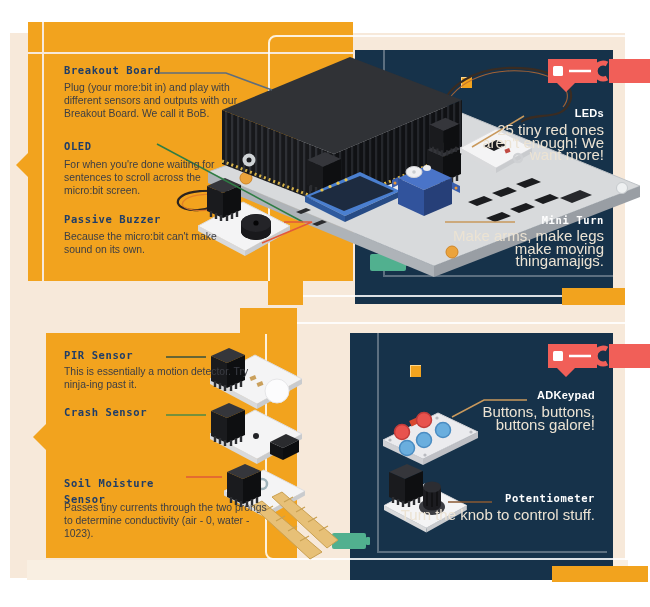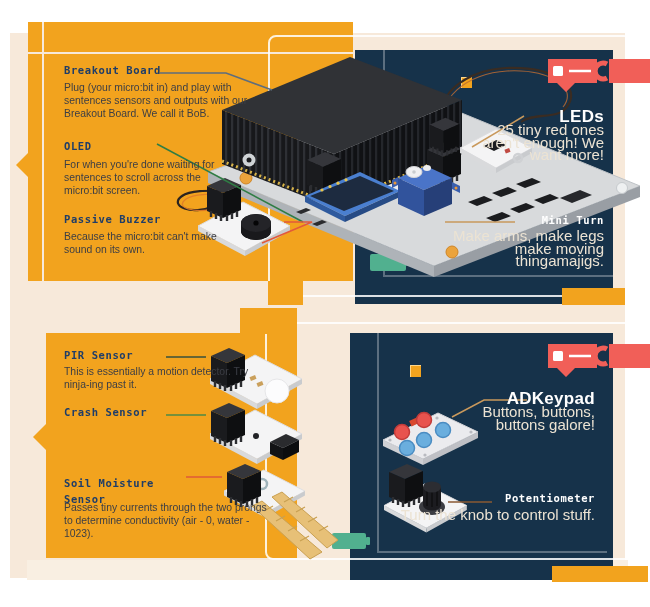--- a/index.html
+++ b/index.html
@@ -18,21 +18,21 @@
   .battery{background:var(--teal,#51B08F);border-radius:2px;}
   .battery::after{content:"";position:absolute;right:-4px;top:4px;width:4px;height:8px;
                   background:var(--teal,#51B08F);border-radius:1px;}
   .sq{background:var(--orange,#F2A31E);box-shadow:inset 1px 1px 0 rgba(255,220,150,.9);}
   .t{position:absolute;}
   .h-mono{font-family:"DejaVu Sans Mono",monospace;font-weight:bold;font-size:10.5px;
           letter-spacing:.6px;color:var(--heading_navy,#1F3D68);white-space:nowrap;}
   .h-mono-w{font-family:"DejaVu Sans Mono",monospace;font-weight:bold;font-size:10.5px;
           letter-spacing:.6px;color:#fff;white-space:nowrap;}
   .h-mono-wrap{white-space:normal;line-height:16px;margin-top:12px;}
-  .h-sans-w{font-family:"Liberation Sans",sans-serif;font-weight:bold;font-size:17px;
+  .h-sans-w{font-family:"Liberation Sans",sans-serif;font-weight:bold;font-size:11px;
           letter-spacing:.3px;color:#fff;white-space:nowrap;}
   .body-dark{font-size:10.4px;line-height:13px;color:var(--body_dark,#3C3E45);}
   .body-light{font-size:15px;line-height:12.5px;color:var(--body_light,#ECE3D3);text-align:right;}
   svg{position:absolute;left:0;top:0;}
 </style>
 </head>
 <body>
 
 <div id="page">
 
@@ -255,21 +255,21 @@
     <g transform="translate(545,344)">
       <path d="M3,0 H52 V24 H30 L21,33 L12,24 H3 Z" fill="#F15F58"></path>
       <rect x="8" y="7" width="10" height="10" rx="1.5" fill="#fff"></rect>
       <line x1="24" y1="12" x2="46" y2="12" stroke="#fff" stroke-width="2.5"></line>
       <path d="M62,5 a8,8 0 1 0 0,14" stroke="#F15F58" stroke-width="5" fill="none"></path>
       <rect x="64" y="0" width="41" height="24" fill="#F15F58"></rect>
     </g>
   </svg>
 
   <div class="t h-mono" style="left:64px;top:64px">Breakout Board</div>
-  <div class="t body-dark" style="left:64px;top:81px;width:190px">Plug (your micro:bit in) and play with sentences sensors and outputs with our Breakout Board. We call it BoB.</div>
+  <div class="t body-dark" style="left:64px;top:81px;width:190px">Plug (your more:bit in) and play with different sensors and outputs with our Breakout Board. We call it BoB.</div>
 
   <div class="t h-mono" style="left:64px;top:140px">OLED</div>
   <div class="t body-dark" style="left:64px;top:158px;width:162px">For when you're done waiting for sentences to scroll across the micro:bit screen.</div>
 
   <div class="t h-mono" style="left:64px;top:213px">Passive Buzzer</div>
   <div class="t body-dark" style="left:64px;top:230px;width:162px">Because the micro:bit can't make sound on its own.</div>
 
   <div class="t h-sans-w" style="right:52px;top:107px">LEDs</div>
   <div class="t body-light" style="right:52px;top:124px;width:140px">25 tiny red ones aren't enough! We want more!</div>
 

